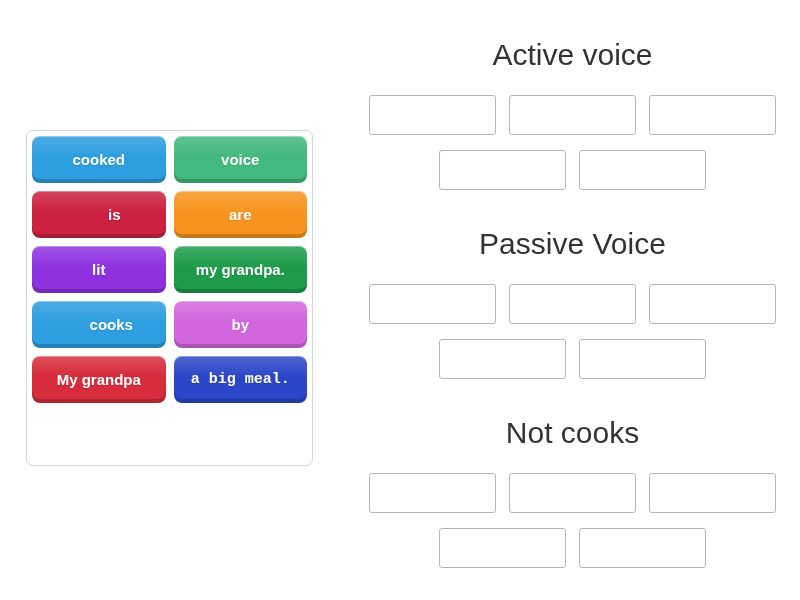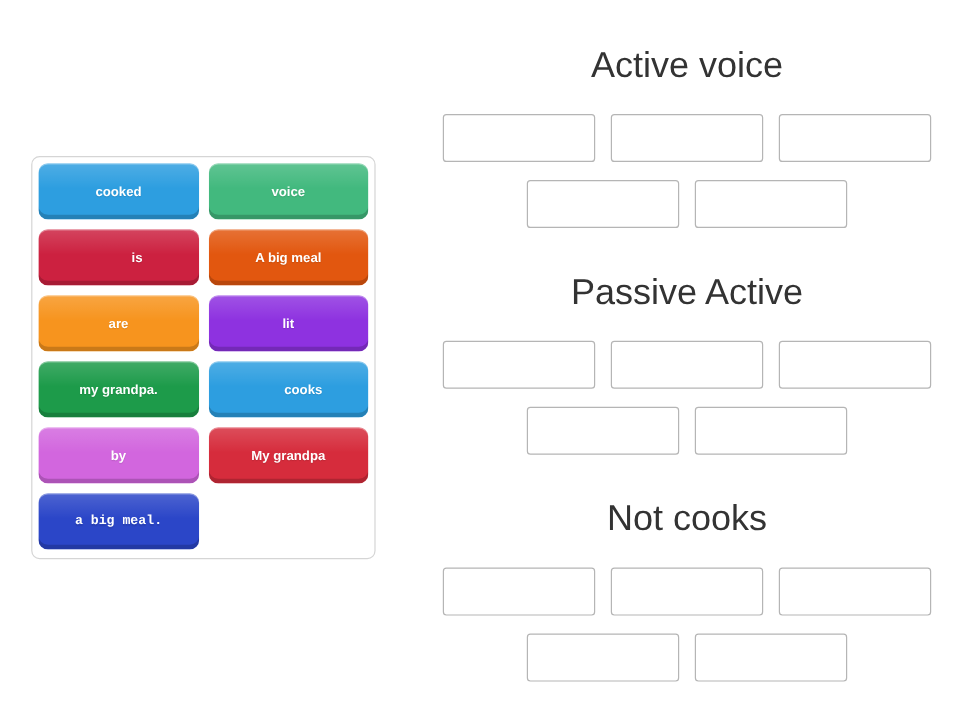--- a/index.html
+++ b/index.html
@@ -33,21 +33,21 @@
     grid-auto-rows: 47px;
     column-gap: 8px;
     row-gap: 8px;
   }
   .tile {
     border-radius: 8px;
     display: flex;
     align-items: center;
     justify-content: center;
     color: #ffffff;
-    font-size: 11px;
+    font-size: 15px;
     font-weight: 700;
     white-space: nowrap;
     cursor: grab;
     background-image: linear-gradient(to bottom, rgba(255,255,255,0.16), rgba(255,255,255,0) 45%);
     box-shadow: inset 0 1px 0 rgba(255,255,255,0.35), inset 0 -4px 0 rgba(0,0,0,0.18);
     text-shadow: 0 1px 1px rgba(0,0,0,0.12);
   }
 
   
   .board {
@@ -91,21 +91,20 @@
 </style>
 </head>
 <body>
 
 <div class="stage">
 
   <div class="tile-panel">
     <div class="tile" style="background-color: rgb(45, 158, 224);">cooked</div>
     <div class="tile" style="background-color: rgb(66, 185, 126);">voice</div>
     <div class="tile" style="background-color: rgb(204, 33, 64); padding-left: 31px;">is</div>
-    <div class="tile" style="background-color: rgb(226, 87, 15);">A big meal</div>
     <div class="tile" style="background-color: rgb(247, 148, 30);">are</div>
     <div class="tile" style="background-color: rgb(142, 50, 224);">lit</div>
     <div class="tile" style="background-color: rgb(29, 155, 74);">my grandpa.</div>
     <div class="tile" style="background-color: rgb(45, 158, 224); padding-left: 25px;">cooks</div>
     <div class="tile" style="background-color: rgb(210, 102, 222);">by</div>
     <div class="tile" style="background-color: rgb(214, 44, 60);">My grandpa</div>
     <div class="tile" style="background-color: rgb(43, 70, 200); font-family: Liberation Mono, monospace;">a big meal.</div>
   </div>
 
   <div class="board">
@@ -117,21 +116,21 @@
         <div class="slot"></div>
         <div class="slot"></div>
       </div>
       <div class="slot-row">
         <div class="slot"></div>
         <div class="slot"></div>
       </div>
     </div>
 
     <div class="group">
-      <h2 class="group-title">Passive Active</h2>
+      <h2 class="group-title">Passive Voice</h2>
       <div class="slot-row first">
         <div class="slot"></div>
         <div class="slot"></div>
         <div class="slot"></div>
       </div>
       <div class="slot-row">
         <div class="slot"></div>
         <div class="slot"></div>
       </div>
     </div>

